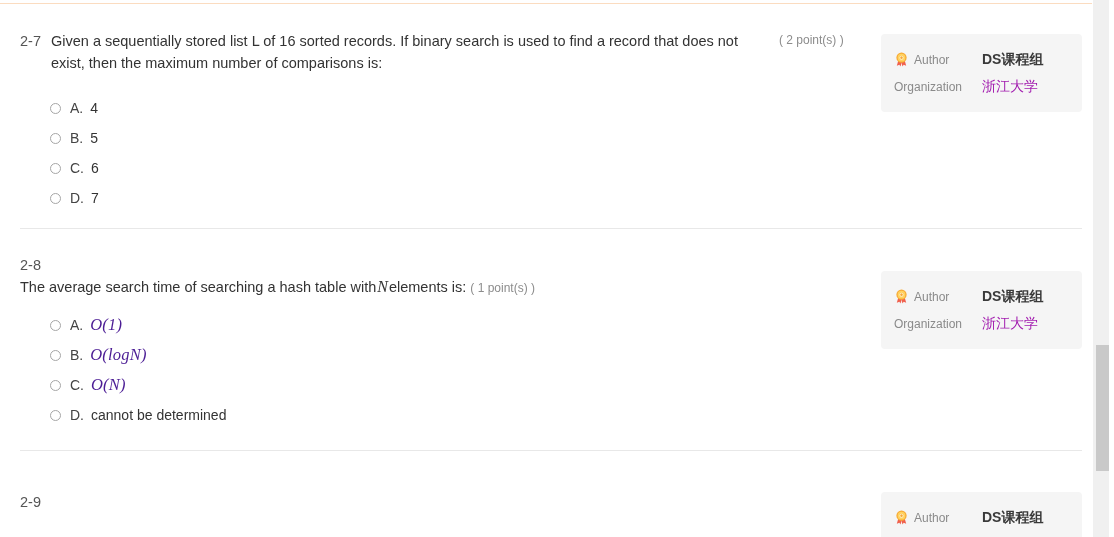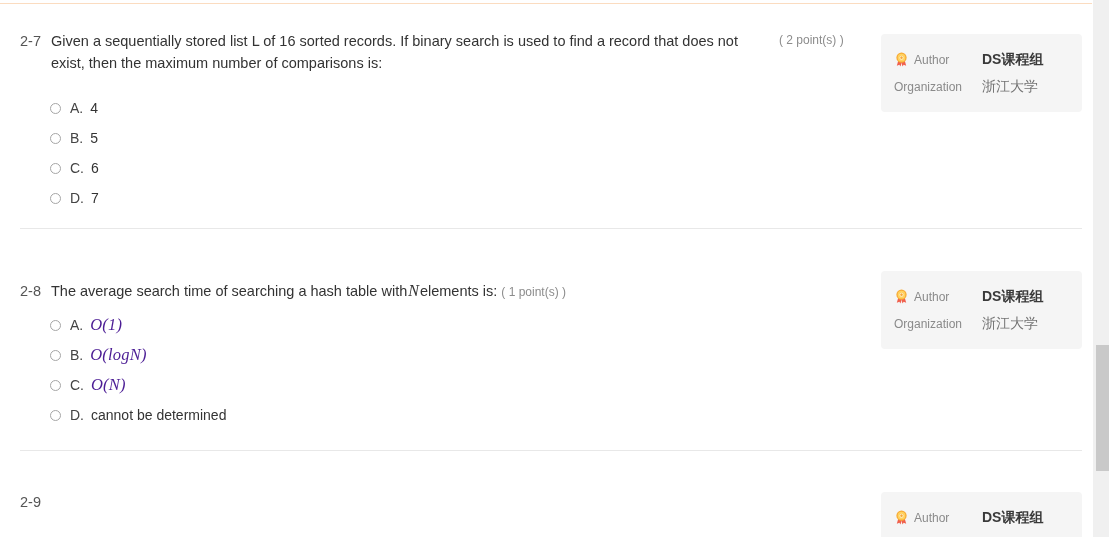--- a/index.html
+++ b/index.html
@@ -154,21 +154,21 @@
     position: relative;
     top: 0px;
   }
   .meta-value {
     color: #3a3a3a;
     font-size: 14px;
     font-weight: bold;
   }
   .meta-value.normal {
     font-weight: normal;
-    color: #737373;
+    color: #a21caf;
   }
 
   
   .watermark {
     position: absolute;
     left: 824px;
     top: 508px;
     color: #bfbfbf;
     font-size: 21px;
     line-height: 28px;
@@ -267,21 +267,21 @@
       <div class="meta-row">
         <span class="meta-label">Organization</span>
         <span class="meta-value normal">浙江大学</span>
       </div>
     </div>
   </div>
 
   <div class="q-divider" style="top:228px;"></div>
 
   <div class="question" style="top:0;">
-    <div class="q-head" style="left:20px; top:280px; width:760px;">
+    <div class="q-head" style="left:20px; top:254px; width:760px;flex-direction:column;">
       <span class="q-num">2-8</span>
       <span class="q-body">
         <span class="q-text">The average search time of searching a hash table with</span><span class="mathvar">N</span><span class="q-text">elements is:</span>
         <span class="q-points">( 1 point(s) )</span>
       </span>
     </div>
 
     <div class="options" style="left:50px; top:310px;">
       <div class="option">
         <span class="radio"></span>

